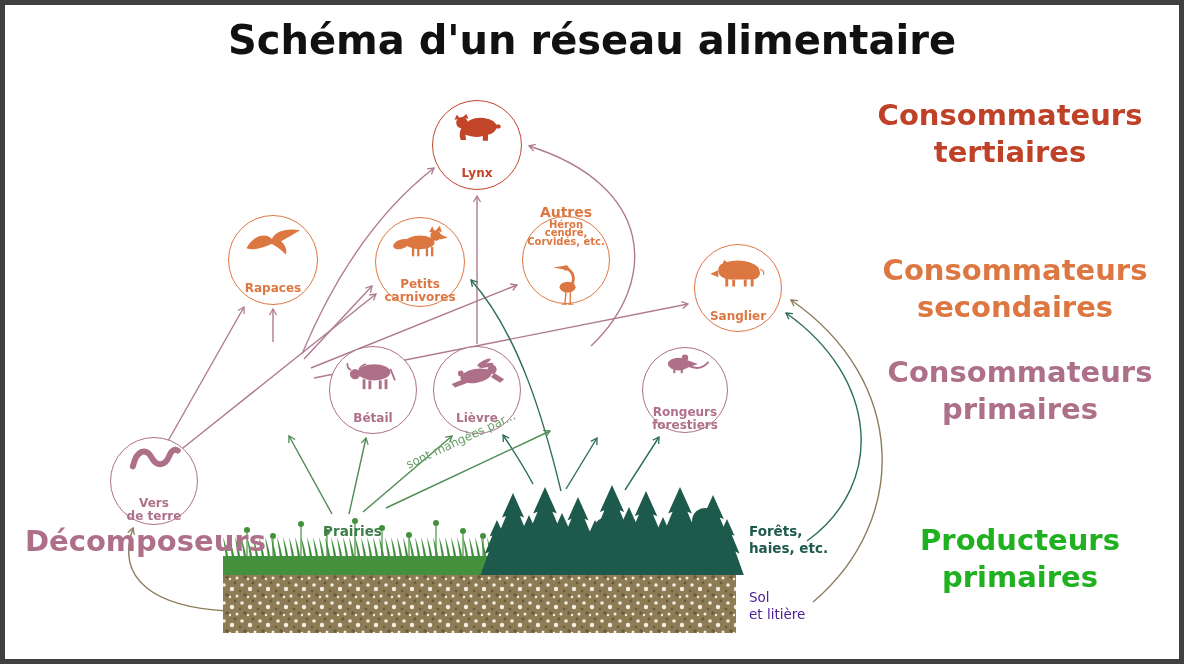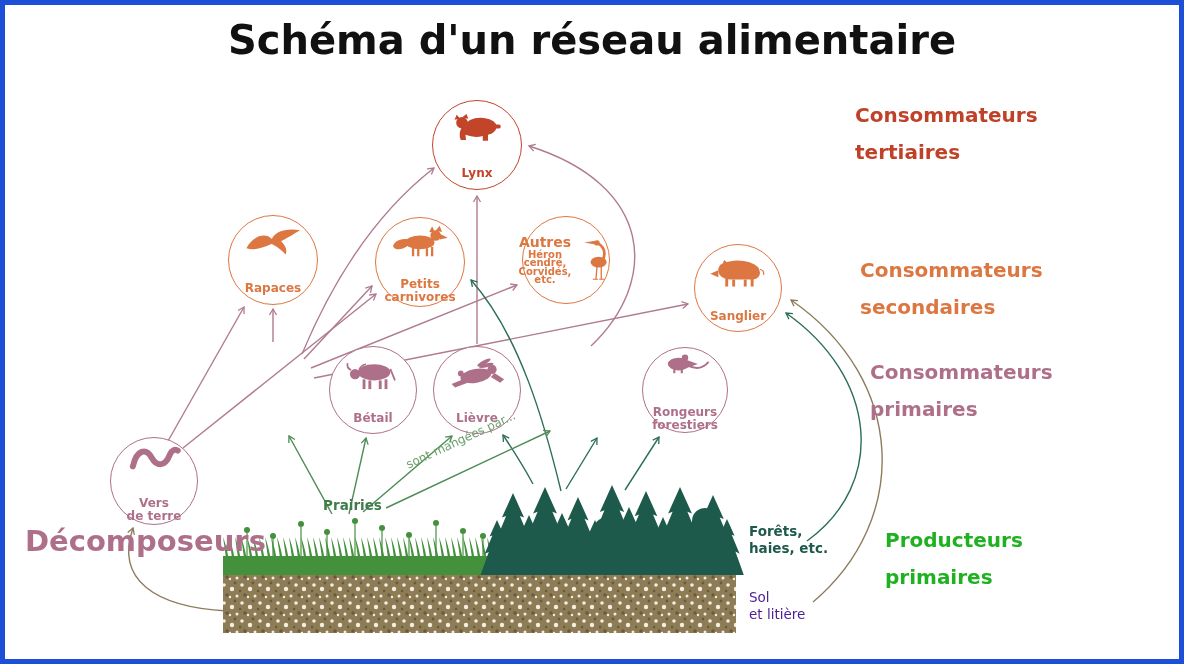--- a/index.html
+++ b/index.html
@@ -1,42 +1,42 @@
 <!DOCTYPE html>
 <html><head>
 <meta charset="utf-8">
 <style>
   html,body{margin:0;padding:0;background:#fff;font-family:"DejaVu Sans","Liberation Sans",sans-serif;}
   .frame{position:relative;width:1184px;height:664px;box-sizing:border-box;
-         border:5px solid #1d4ed8;background:#fff;overflow:hidden;}
+         border:5px solid #404040;background:#fff;overflow:hidden;}
   #diagram-svg{position:absolute;left:0;top:0;z-index:1;}
   .page-title{position:absolute;left:0;top:12px;width:100%;text-align:center;z-index:4;
               font-size:40px;font-weight:bold;color:#111;letter-spacing:0px;margin:0;}
-  .side-label{position:absolute;z-index:4;font-weight:bold;
-              font-size:20px;line-height:37px;}
+  .side-label{position:absolute;z-index:4;text-align:center;font-weight:bold;
+              font-size:29px;line-height:37px;}
   .side-label span{display:block;}
   .label-tertiaires{left:850px;top:92px;width:310px;}
   .label-secondaires{left:855px;top:247px;width:310px;}
   .label-primaires{left:865px;top:349px;width:300px;}
   .label-producteurs{left:880px;top:517px;width:270px;}
   .label-decomposeurs{left:20px;top:518px;width:250px;text-align:left;font-size:29px;}
   .scene-label{position:absolute;z-index:3;font-weight:bold;font-size:13.5px;line-height:17px;}
-  .lbl-prairies{left:300px;top:492px;width:95px;text-align:center;}
+  .lbl-prairies{left:300px;top:518px;width:95px;text-align:center;}
   .lbl-forets{left:744px;top:518px;width:90px;text-align:left;}
   .lbl-sol{left:744px;top:584px;width:90px;text-align:left;font-weight:normal;}
   .lbl-annotation{left:402px;top:452px;width:160px;font-weight:normal;font-size:12px;
                   transform:rotate(-25deg);transform-origin:left center;}
   #nodes-layer{position:absolute;left:0;top:0;width:100%;height:100%;z-index:2;}
   .node{position:absolute;border-radius:50%;border:1.6px solid;background:#fff;
         display:flex;flex-direction:column;align-items:center;justify-content:center;
         box-sizing:border-box;text-align:center;}
   .node .node-icon{width:60px;height:37px;display:block;fill:currentColor;}
   .node-label{font-size:12px;font-weight:600;line-height:13px;white-space:pre-line;margin-top:20px;}
   .node-sublabel{font-size:10px;font-weight:700;line-height:8.5px;white-space:pre-line;margin-top:2px;}
-  .node.row{flex-direction:row;gap:10px;padding:0 4px;}
+  .node.row{flex-direction:column;gap:10px;padding:0 4px;}
   .node.row .node-icon{width:32px;height:58px;flex:0 0 auto;}
   .node.row .txt{display:flex;flex-direction:column;align-items:center;}
   .node.row .node-label{font-size:14px;margin-top:0;}
 </style>
 </head>
 <body>
 
 <div class="frame">
 
   <h1 class="page-title">Schéma d'un réseau alimentaire</h1>

